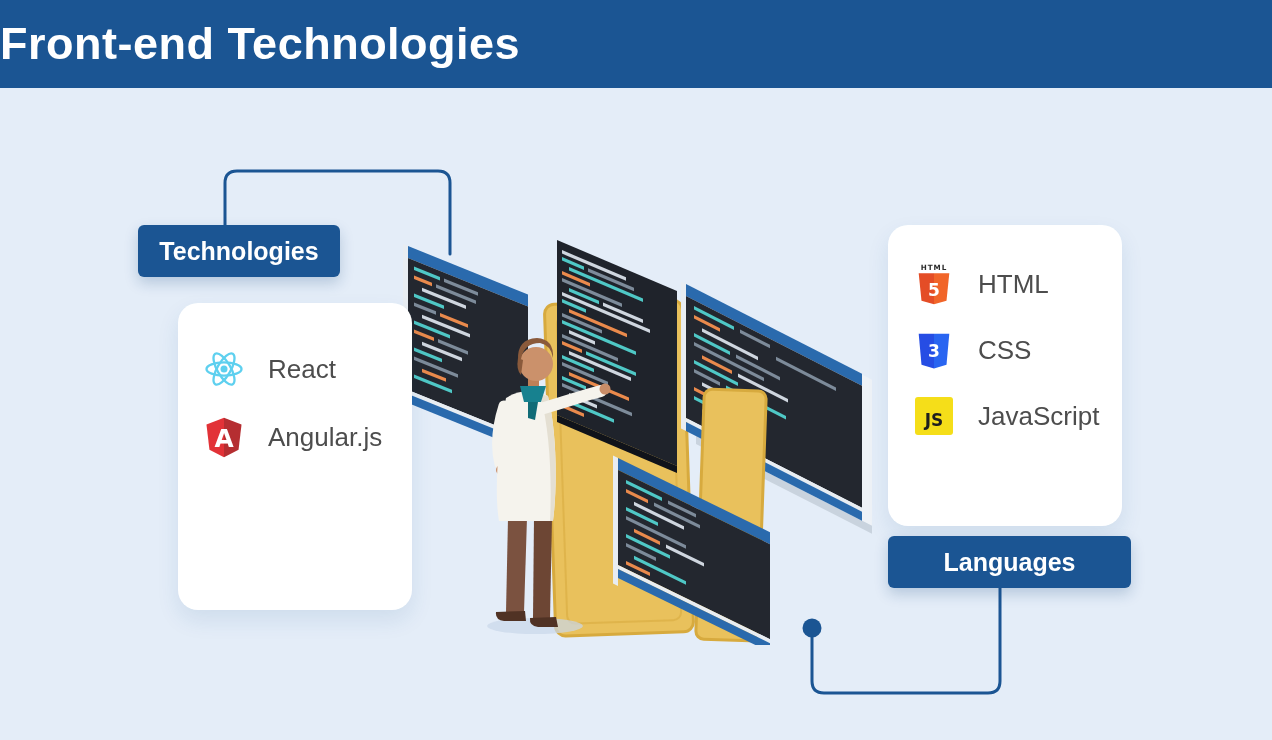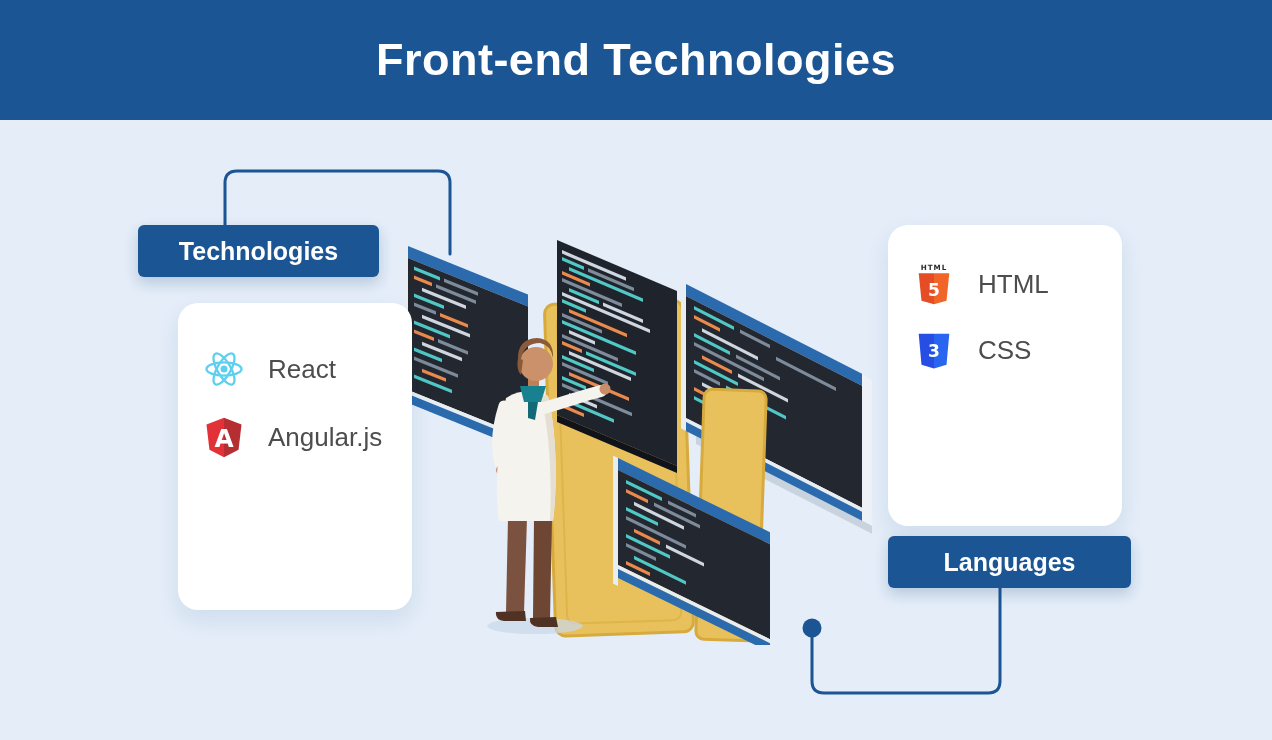--- a/index.html
+++ b/index.html
@@ -8,39 +8,39 @@
     font-family:"Liberation Sans", sans-serif;
   }
   .canvas{
     position:relative;
     width:1272px;height:740px;
     background:var(--background,#e4edf8);
     overflow:hidden;
     margin:0 auto;
   }
   .header{
-    position:absolute;left:0;top:0;width:1272px;height:120px;
+    position:absolute;left:0;top:0;width:1272px;height:88px;
     background:var(--primary,#1b5593);
-    display:flex;align-items:center;justify-content:center;
+    display:flex;align-items:center;justify-content:flex-start;
   }
   .header h1{
     margin:0;color:#fff;font-size:45px;font-weight:800;letter-spacing:.5px;
     font-family:"Liberation Sans", sans-serif;
   }
   .connectors, .illustration{position:absolute;pointer-events:none;}
   .connectors{left:0;top:0;}
   .illustration{left:400px;top:230px;}
   .label-btn{
     position:absolute;
     background:var(--primary,#1b5593);color:#fff;
     display:flex;align-items:center;justify-content:center;
     font-size:25px;font-weight:700;border-radius:6px;
     box-shadow:0 6px 14px rgba(20,70,125,.22);
   }
-  .tech-label{left:138px;top:225px;width:241px;height:52px;}
+  .tech-label{left:138px;top:225px;width:202px;height:52px;}
   .lang-label{left:888px;top:536px;width:243px;height:52px;}
   .card{
     position:absolute;width:234px;height:275px;
     background:var(--card,#fff);border-radius:20px;
     box-shadow:0 10px 22px rgba(23,79,134,.10);
     display:flex;flex-direction:column;
   }
   .left-card{left:138px;top:303px;padding-top:32px;margin-left:40px;}
   .right-card{left:888px;top:225px;padding-top:26px;}
   .row{display:flex;align-items:center;gap:20px;padding-left:22px;height:68px;}
@@ -254,19 +254,28 @@
     <div class="row">
       <span class="ic">
         <svg width="36" height="42" viewBox="0 0 40 44">
           <polygon points="3,4 20,4 20,42.5 6.1,38.5" fill="#264de4"></polygon>
           <polygon points="20,4 37,4 33.9,38.5 20,42.5" fill="#2965f1"></polygon>
           <text x="20" y="30" text-anchor="middle" font-size="19" font-weight="bold" fill="#ffffff" font-family="DejaVu Sans, sans-serif">3</text>
         </svg>
       </span>
       <span class="lbl">CSS</span>
     </div>
+    <div class="row">
+      <span class="ic">
+        <svg width="40" height="40" viewBox="0 0 40 40">
+          <rect x="1" y="1" width="38" height="38" rx="3" fill="#f5de19"></rect>
+          <text x="20" y="30" text-anchor="middle" font-size="17" font-weight="bold" fill="#1e1e1e" font-family="DejaVu Sans, sans-serif">JS</text>
+        </svg>
+      </span>
+      <span class="lbl">JavaScript</span>
+    </div>
   </div>
 
   <div class="label-btn lang-label">
     <span>Languages</span>
   </div>
 
 </div>
 
 </body></html>

